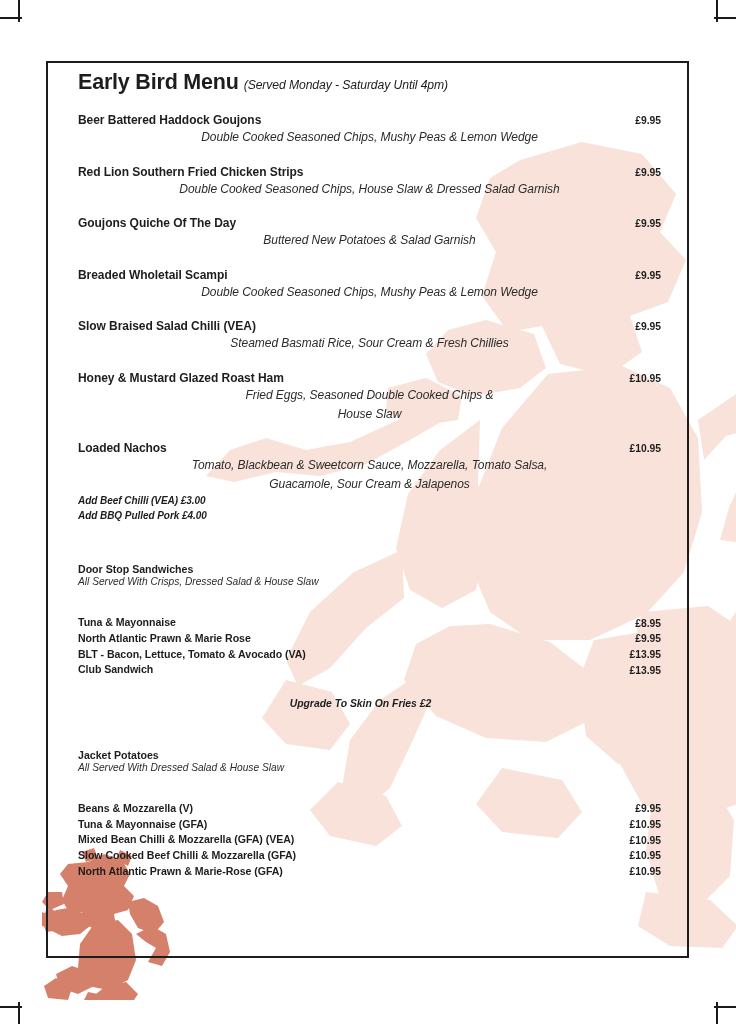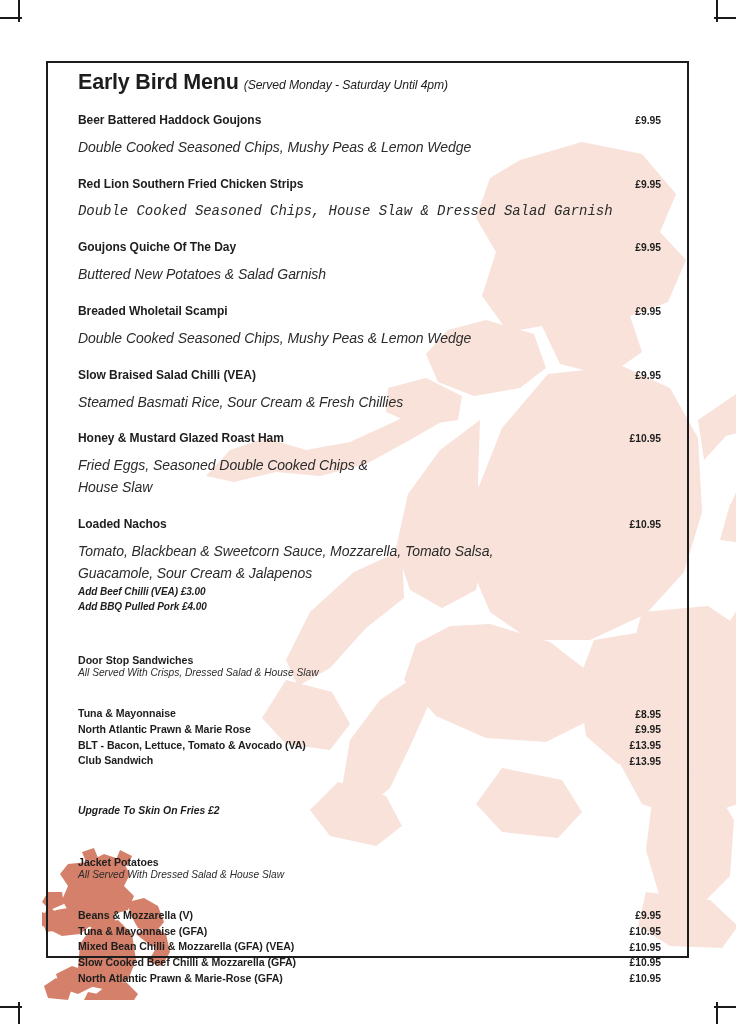--- a/index.html
+++ b/index.html
@@ -103,26 +103,27 @@
   }
   .item-price {
     font-size: 10.3px;
     font-weight: bold;
     color: #1d1d1d;
     white-space: nowrap;
     text-align: right;
     min-width: 54px;
   }
   .item-desc {
-    font-size: 14px;
+    font-size: 12px;
     font-style: italic;
     color: #2b2b2b;
     line-height: 1.55;
-    margin-top: 10px;
+    margin-top: 1px;
     letter-spacing: -0.05px;
+    text-align: center;
   }
   .item-addon {
     font-size: 10px;
     font-style: italic;
     font-weight: bold;
     color: #1d1d1d;
     line-height: 1.5;
     letter-spacing: -0.05px;
   }
 
@@ -159,25 +160,26 @@
   .simple-row .price {
     font-size: 10.3px;
     font-weight: bold;
     color: #1d1d1d;
     white-space: nowrap;
     text-align: right;
     min-width: 54px;
   }
 
   .upgrade-note {
+    text-align: center;
     font-size: 10.4px;
     font-weight: bold;
     font-style: italic;
     color: #1d1d1d;
-    margin-top: 36px;
+    margin-top: 20px;
     padding-right: 18px;
   }
 </style>
 </head>
 <body>
 
 <div id="page">
 
   <div class="crop v" style="left:18px; top:0;"></div>
   <div class="crop h" style="left:0; top:17px;"></div>
@@ -294,21 +296,21 @@
             <div class="item-name">Beer Battered Haddock Goujons</div>
             <div class="item-price">£9.95</div>
           </div>
           <div class="item-desc" style="white-space: pre-line;">Double Cooked Seasoned Chips, Mushy Peas &amp; Lemon Wedge</div>
         </div>
         <div class="item">
           <div class="item-head">
             <div class="item-name">Red Lion Southern Fried Chicken Strips</div>
             <div class="item-price">£9.95</div>
           </div>
-          <div class="item-desc" style="white-space: pre-line; font-family: Liberation Mono, monospace;">Double Cooked Seasoned Chips, House Slaw &amp; Dressed Salad Garnish</div>
+          <div class="item-desc" style="white-space: pre-line;">Double Cooked Seasoned Chips, House Slaw &amp; Dressed Salad Garnish</div>
         </div>
         <div class="item">
           <div class="item-head">
             <div class="item-name">Goujons Quiche Of The Day</div>
             <div class="item-price">£9.95</div>
           </div>
           <div class="item-desc" style="white-space: pre-line;">Buttered New Potatoes &amp; Salad Garnish</div>
         </div>
         <div class="item">
           <div class="item-head">

